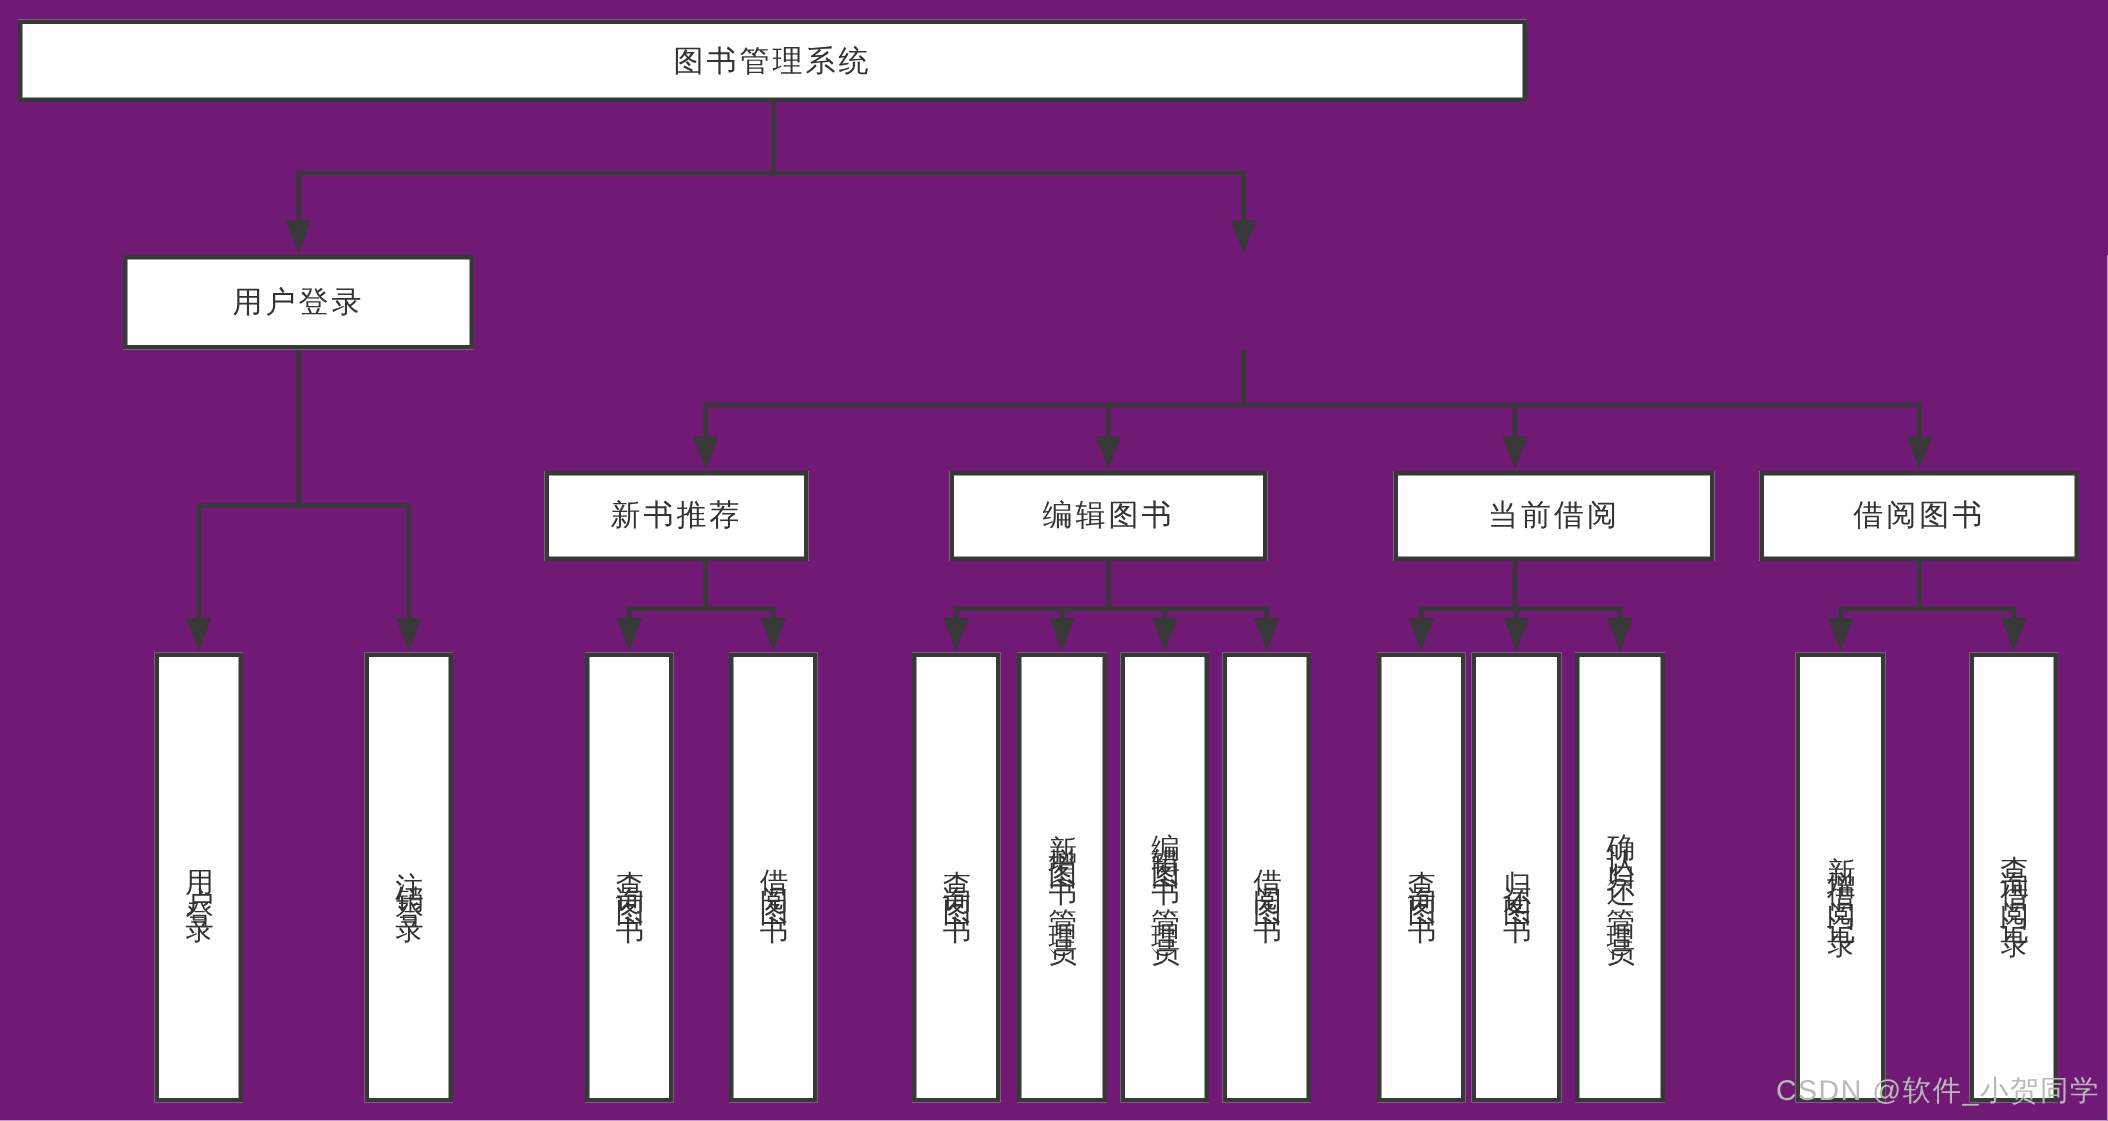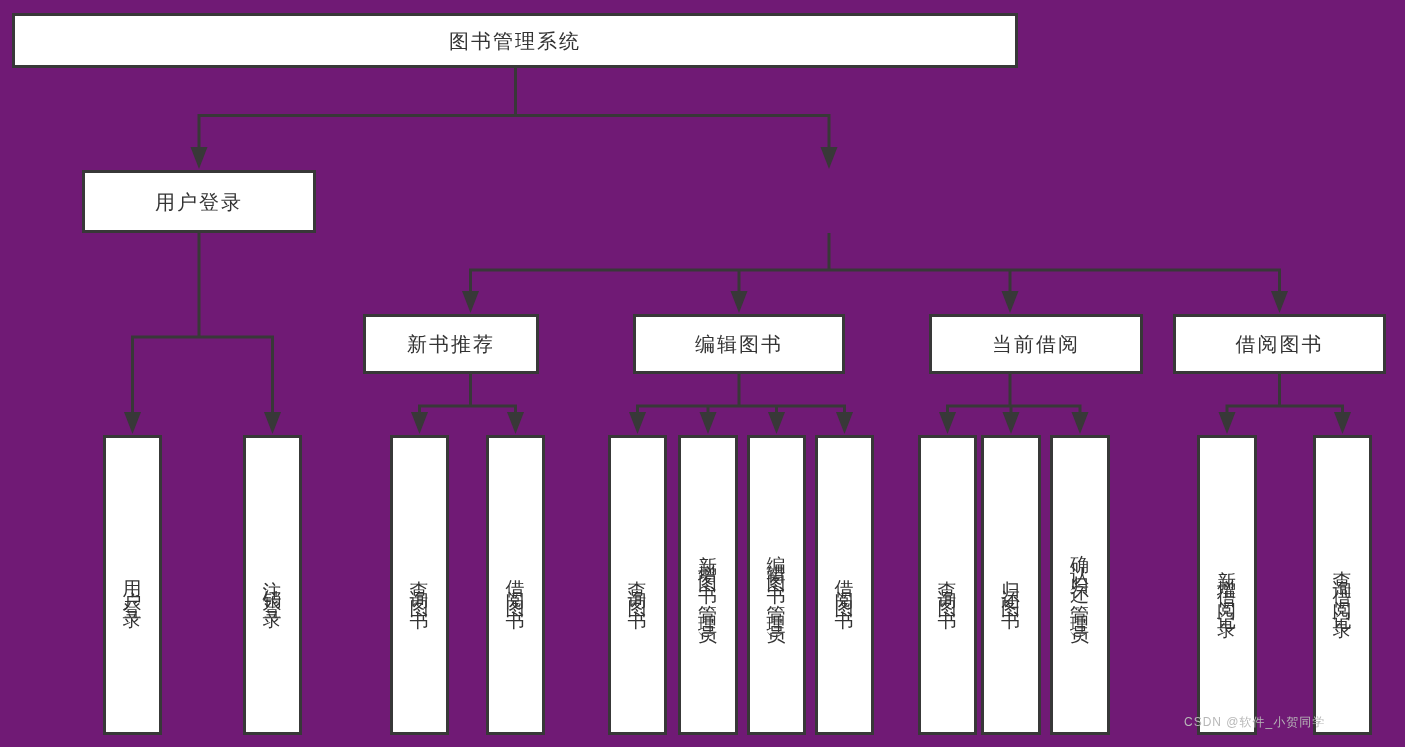--- a/index.html
+++ b/index.html
@@ -44,21 +44,21 @@
     font-size: 19px;
     writing-mode: vertical-rl;
     text-orientation: mixed;
     letter-spacing: 10px;
     line-height: 1;
   }
   .watermark {
     position: absolute;
     left: 1184px;
     top: 714px;
-    font-size: 12px;
+    font-size: 19px;
     letter-spacing: 1px;
     color: #b8b8b8;
     white-space: nowrap;
     z-index: 5;
   }
 </style>
 </head>
 <body>
 
 <div class="canvas">

